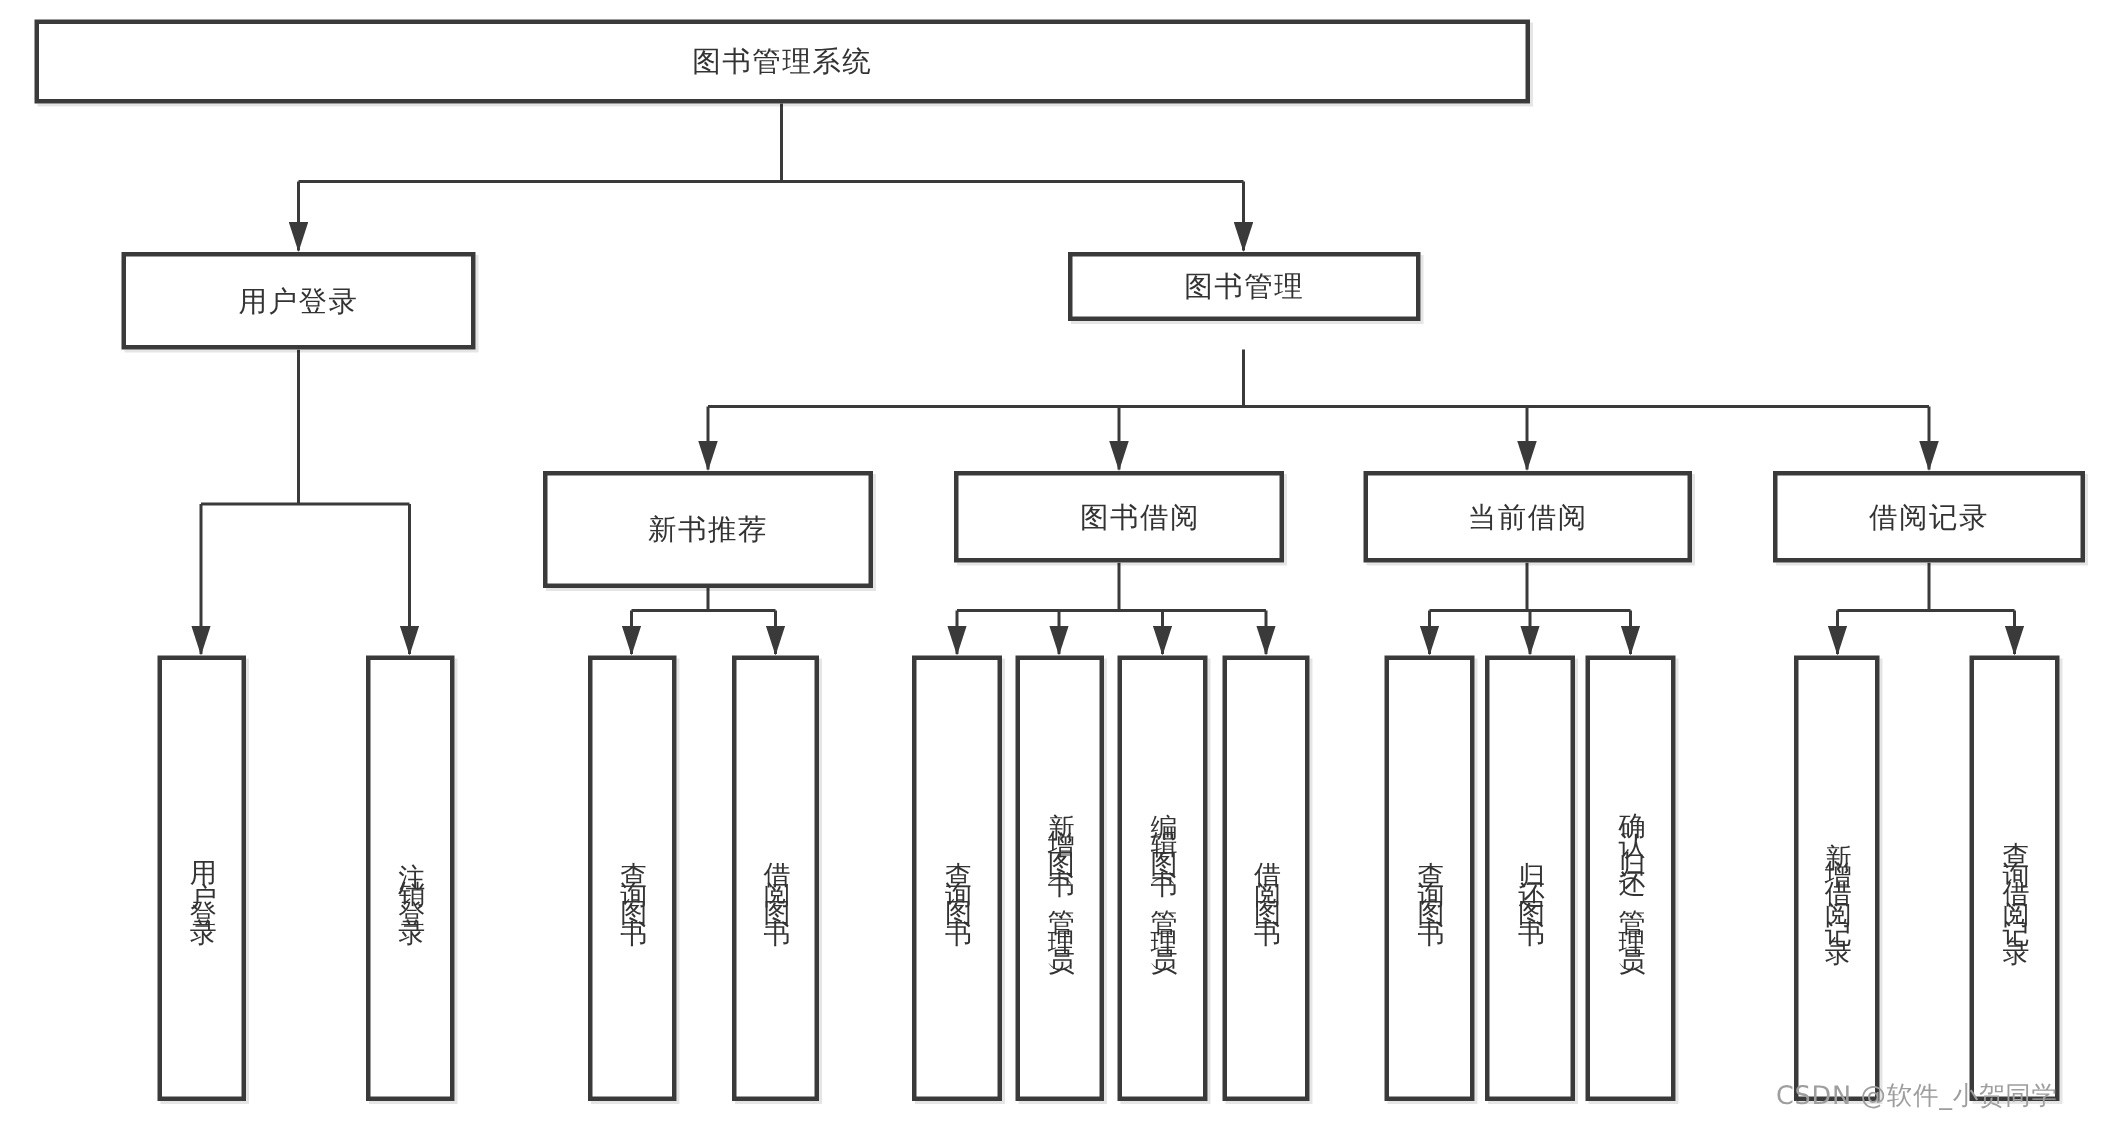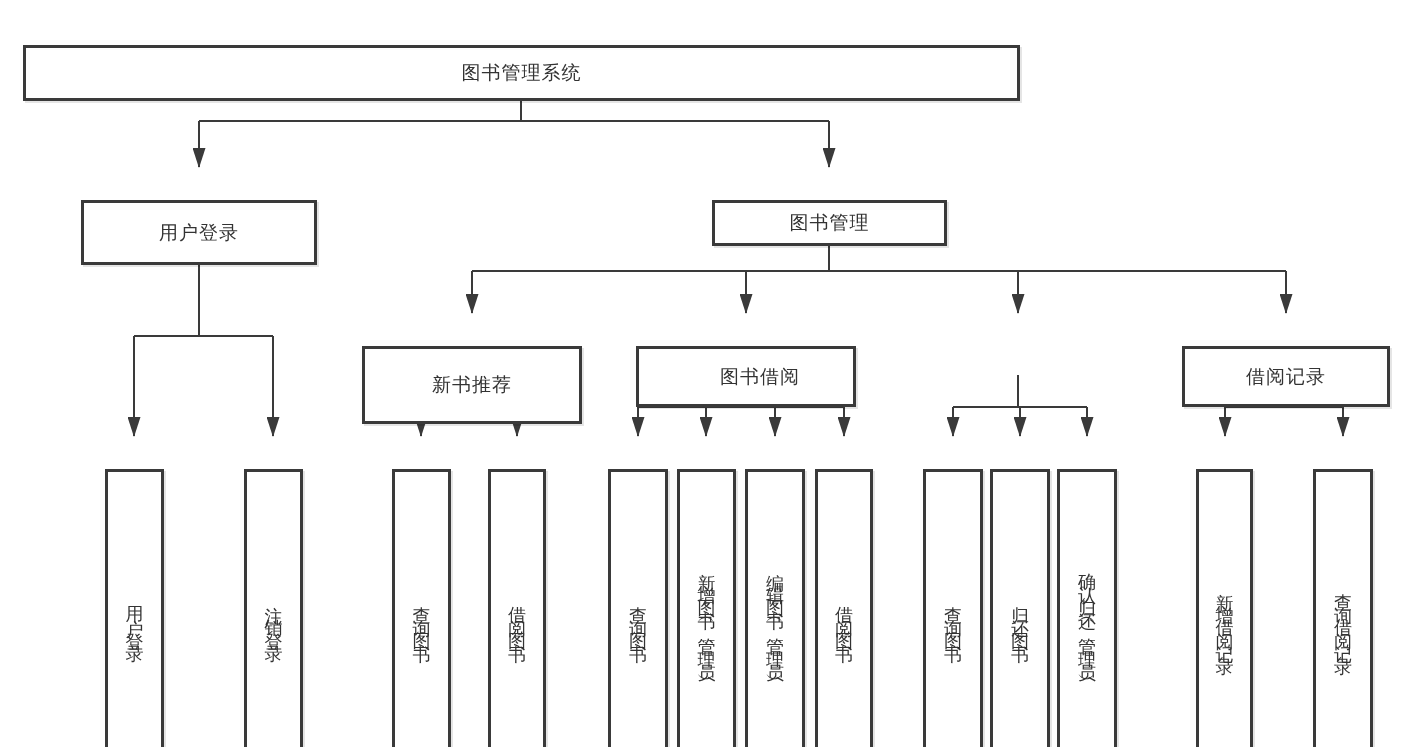--- a/index.html
+++ b/index.html
@@ -19,21 +19,20 @@
   svg.connectors path.rail{fill:none;stroke:var(--line);stroke-width:2;}
   svg.connectors line.arrow{stroke:var(--line);stroke-width:2;}
   #arw path{fill:var(--line);stroke:none;}
 
   .box{
     position:absolute;box-sizing:border-box;z-index:2;
     background:var(--bg);
     border:3px solid var(--line);
     display:flex;align-items:center;justify-content:center;
     box-shadow:2px 2px 0 rgba(0,0,0,0.10);
-    margin-top:32px;
   }
   .hbox{font-size:19px;letter-spacing:1px;}
   .vbox .vlabel{
     writing-mode:vertical-rl;
     text-orientation:mixed;
     font-size:18px;
     letter-spacing:13px;
     line-height:1;
     white-space:nowrap;
   }
@@ -112,20 +111,21 @@
     <line class="arrow" x1="1343" y1="407" x2="1343" y2="436" marker-end="url(#arw)"></line>
   </svg>
 
   <div class="box hbox b-root">图书管理系统</div>
 
   <div class="box hbox b-l2a">用户登录</div>
   <div class="box hbox b-l2b">图书管理</div>
 
   <div class="box hbox b-l3a">新书推荐</div>
   <div class="box hbox b-l3b">图书借阅</div>
+  <div class="box hbox b-l3c">当前借阅</div>
   <div class="box hbox b-l3d">借阅记录</div>
 
   <div class="box vbox tall b-a1">
     <span class="vlabel">用户登录</span>
   </div>
   <div class="box vbox tall b-a2">
     <span class="vlabel">注销登录</span>
   </div>
 
   <div class="box vbox tall b-b1">
@@ -158,14 +158,15 @@
     <span class="vlabel">确认归还（管理员）</span>
   </div>
 
   <div class="box vbox tall b-e1">
     <span class="vlabel">新增借阅记录</span>
   </div>
   <div class="box vbox tall b-e2">
     <span class="vlabel">查询借阅记录</span>
   </div>
 
+  <div class="watermark">CSDN @软件_小贺同学</div>
 
 </div>
 
 </body></html>

